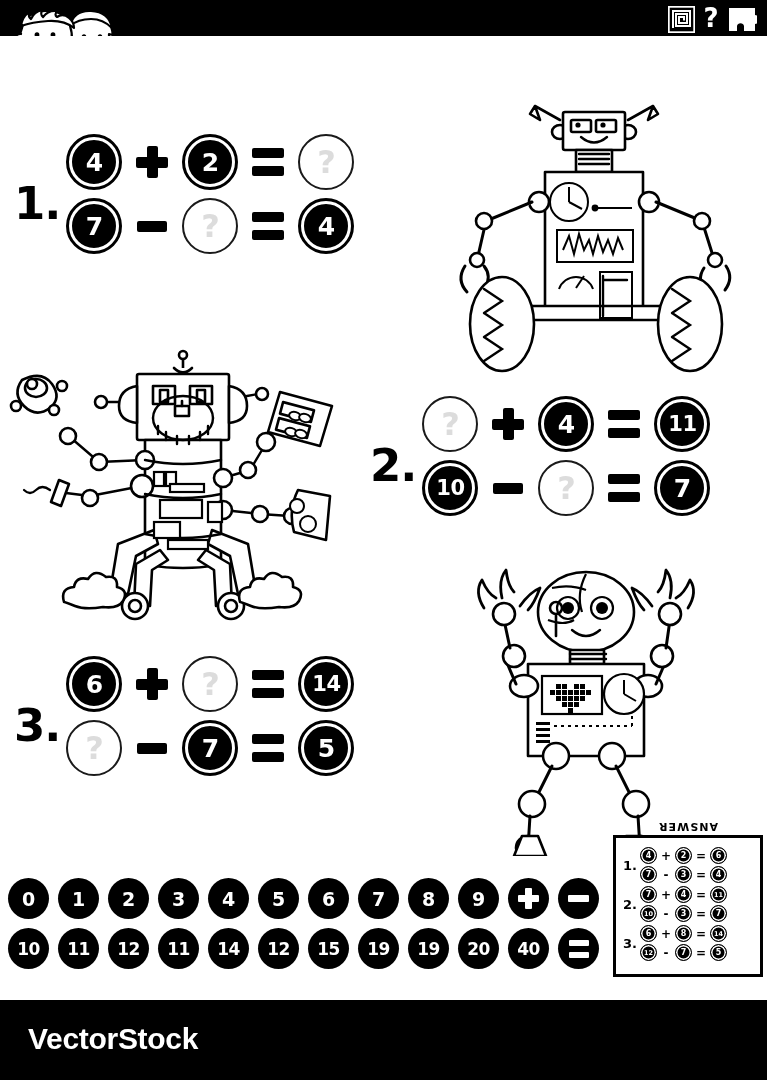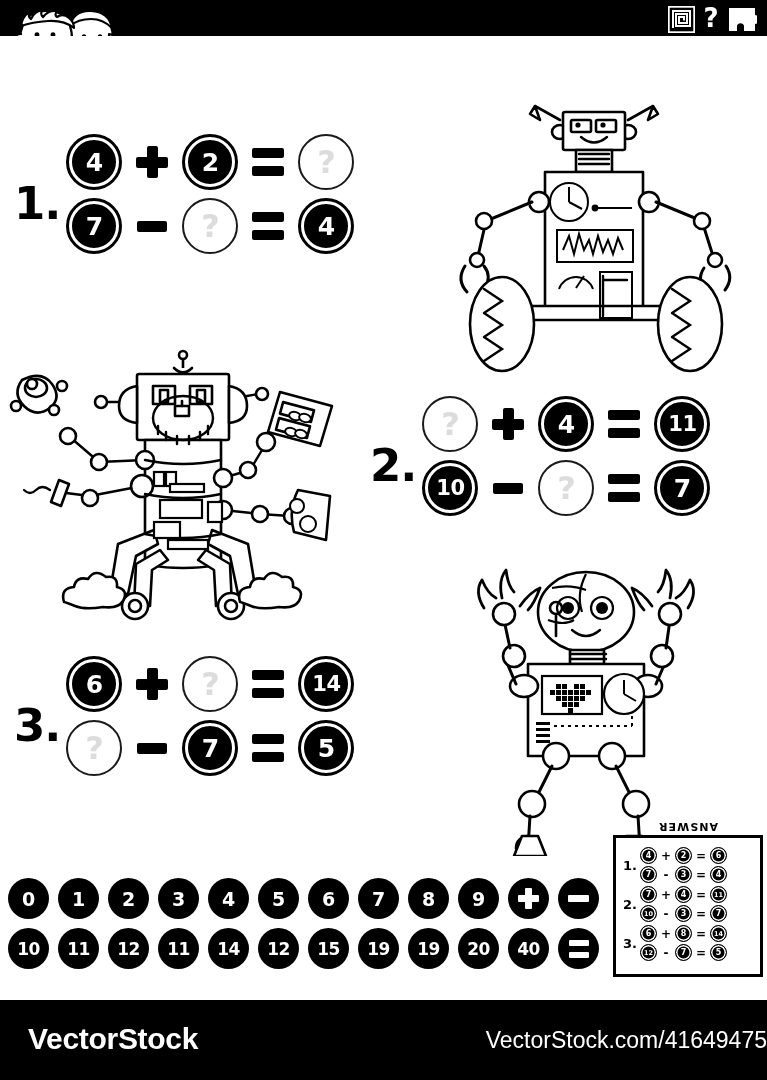--- a/index.html
+++ b/index.html
@@ -830,14 +830,13 @@
         </div>
       </div>
 
     </div>
   </div>
 
 </div>
 
 <div class="footer-bar">
   <div class="footer-brand">VectorStock</div>
-  <div class="footer-url">VectorStock.com/41649475</div>
 </div>
 
 </body></html>

